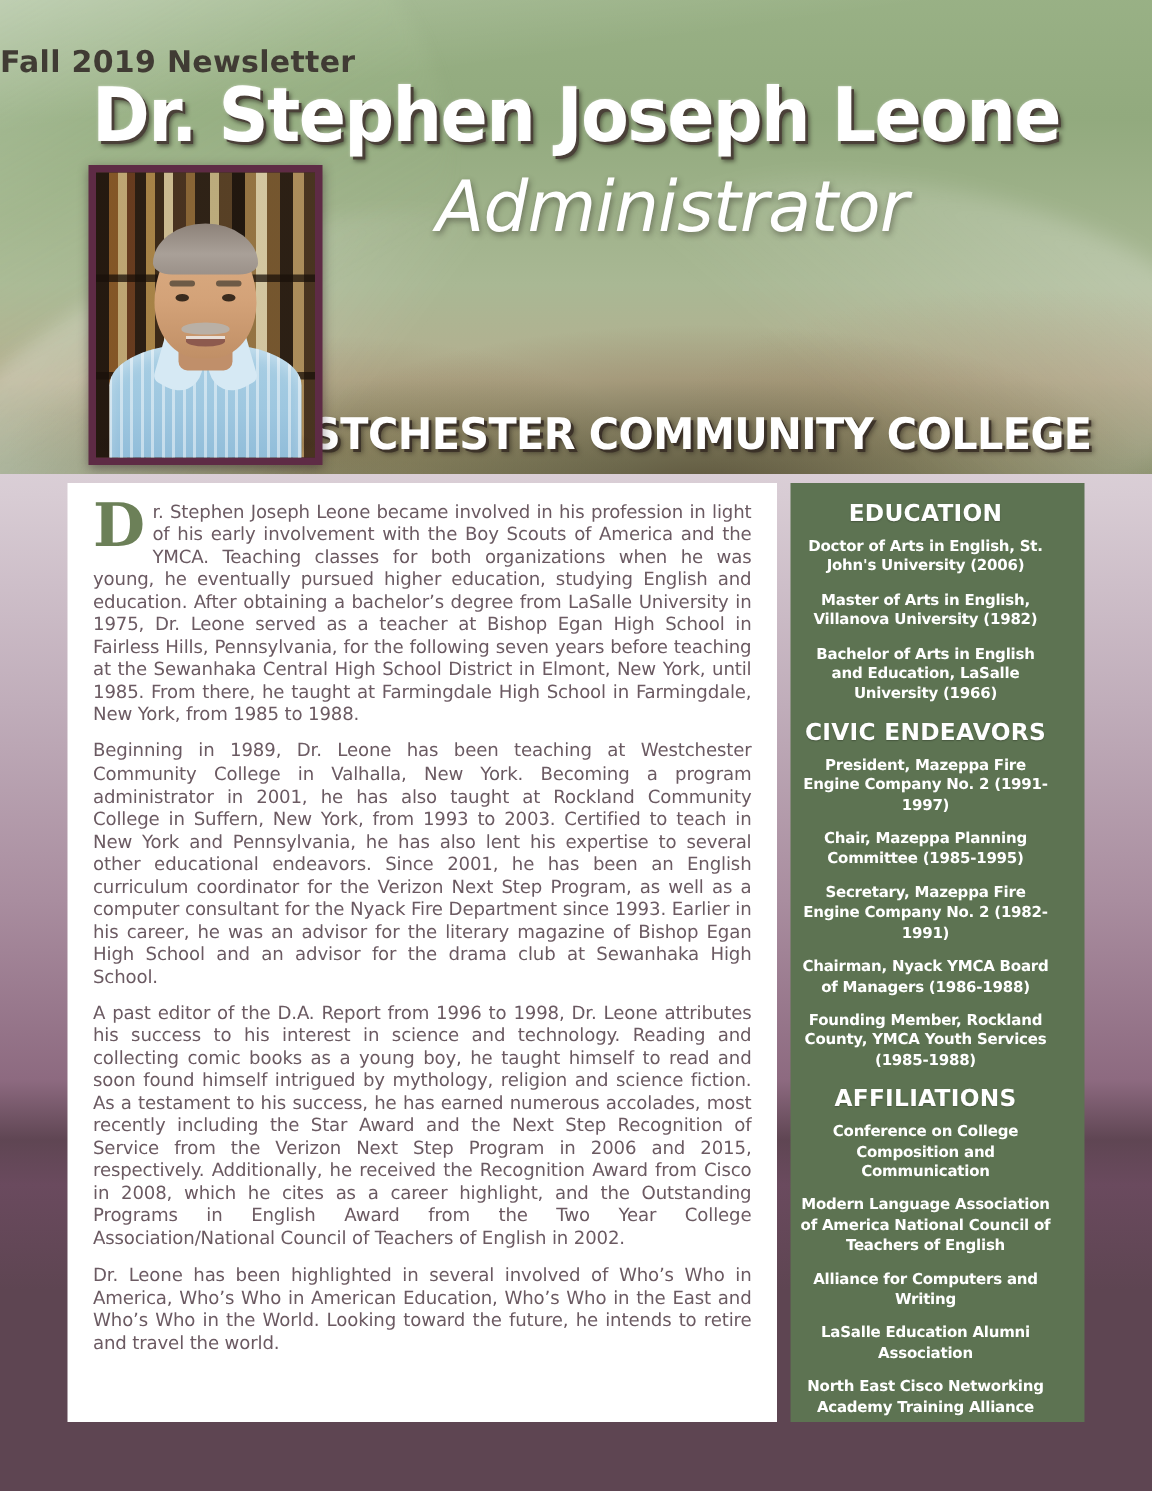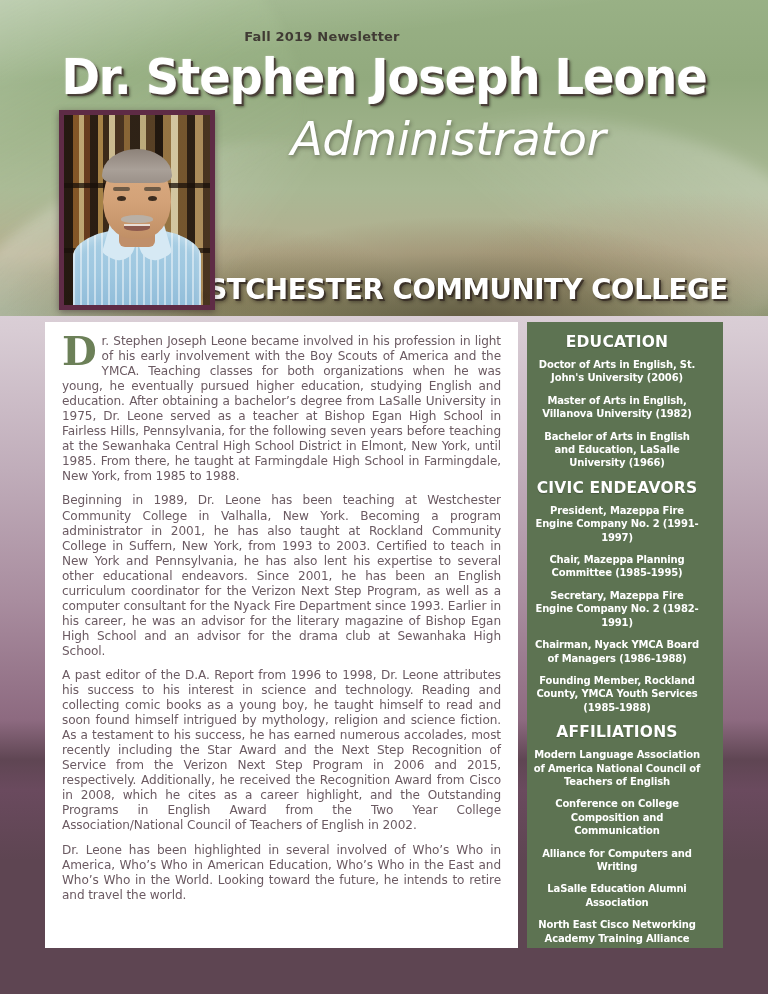--- a/index.html
+++ b/index.html
@@ -79,22 +79,21 @@
     width: 420px; height: 440px;
     background: linear-gradient(150deg, rgba(255,255,255,.42), rgba(190,215,170,.15) 45%, rgba(0,0,0,0) 70%);
     border-radius: 48% 52% 40% 60% / 55% 45% 55% 45%;
     filter: blur(5px);
   }
 
   .newsletter-kicker {
     position: absolute;
     left: 0; top: 29px;
     width: 644px;
-    text-align: center;
-    font-size: 13px;
+    font-size: 20px;
     font-weight: bold;
     letter-spacing: .2px;
     color: #403b34;
     font-family: "DejaVu Sans", sans-serif;
   }
 
   .hdr-title {
     position: absolute;
     left: 0; top: 48px;
     width: 768px;
@@ -402,22 +401,22 @@
       <div class="sb-item">Bachelor of Arts in English and Education, LaSalle University (1966)</div>
 
       <div class="sb-heading tight">CIVIC ENDEAVORS</div>
       <div class="sb-item">President, Mazeppa Fire Engine Company No. 2 (1991-1997)</div>
       <div class="sb-item">Chair, Mazeppa Planning Committee (1985-1995)</div>
       <div class="sb-item">Secretary, Mazeppa Fire Engine Company No. 2 (1982-1991)</div>
       <div class="sb-item">Chairman, Nyack YMCA Board of Managers (1986-1988)</div>
       <div class="sb-item">Founding Member, Rockland County, YMCA Youth Services (1985-1988)</div>
 
       <div class="sb-heading tight">AFFILIATIONS</div>
+      <div class="sb-item">Conference on College Composition and Communication</div>
       <div class="sb-item">Modern Language Association of America National Council of Teachers of English</div>
-      <div class="sb-item">Conference on College Composition and Communication</div>
       <div class="sb-item">Alliance for Computers and Writing</div>
       <div class="sb-item">LaSalle Education Alumni Association</div>
       <div class="sb-item">North East Cisco Networking Academy Training Alliance</div>
 
     </div>
   </div>
 
 </div>
 
 </body></html>

